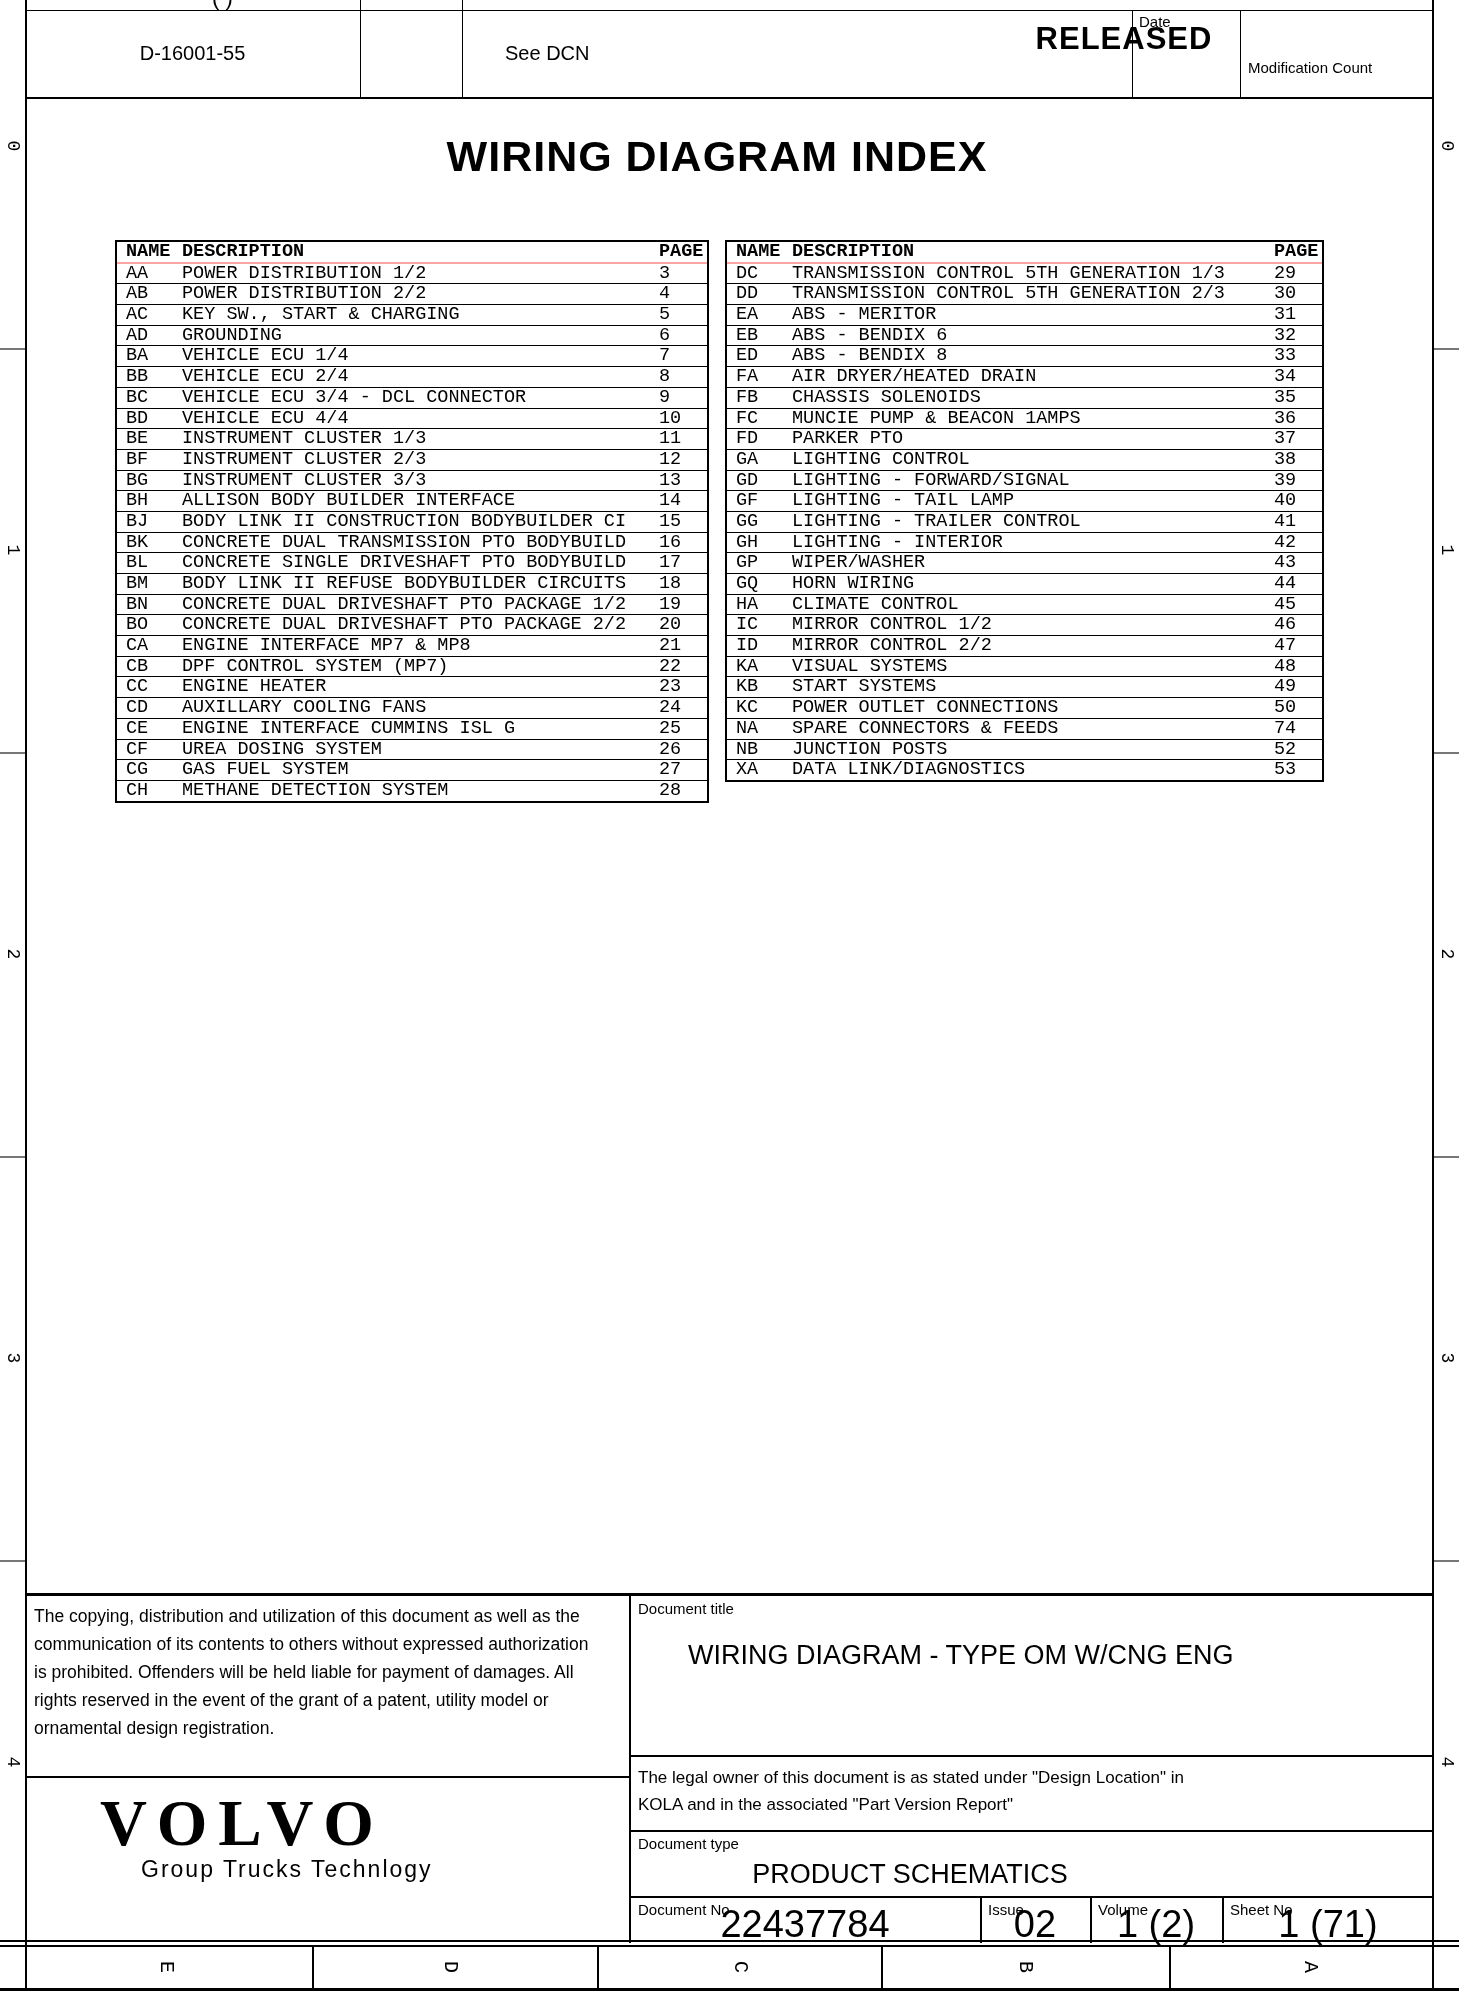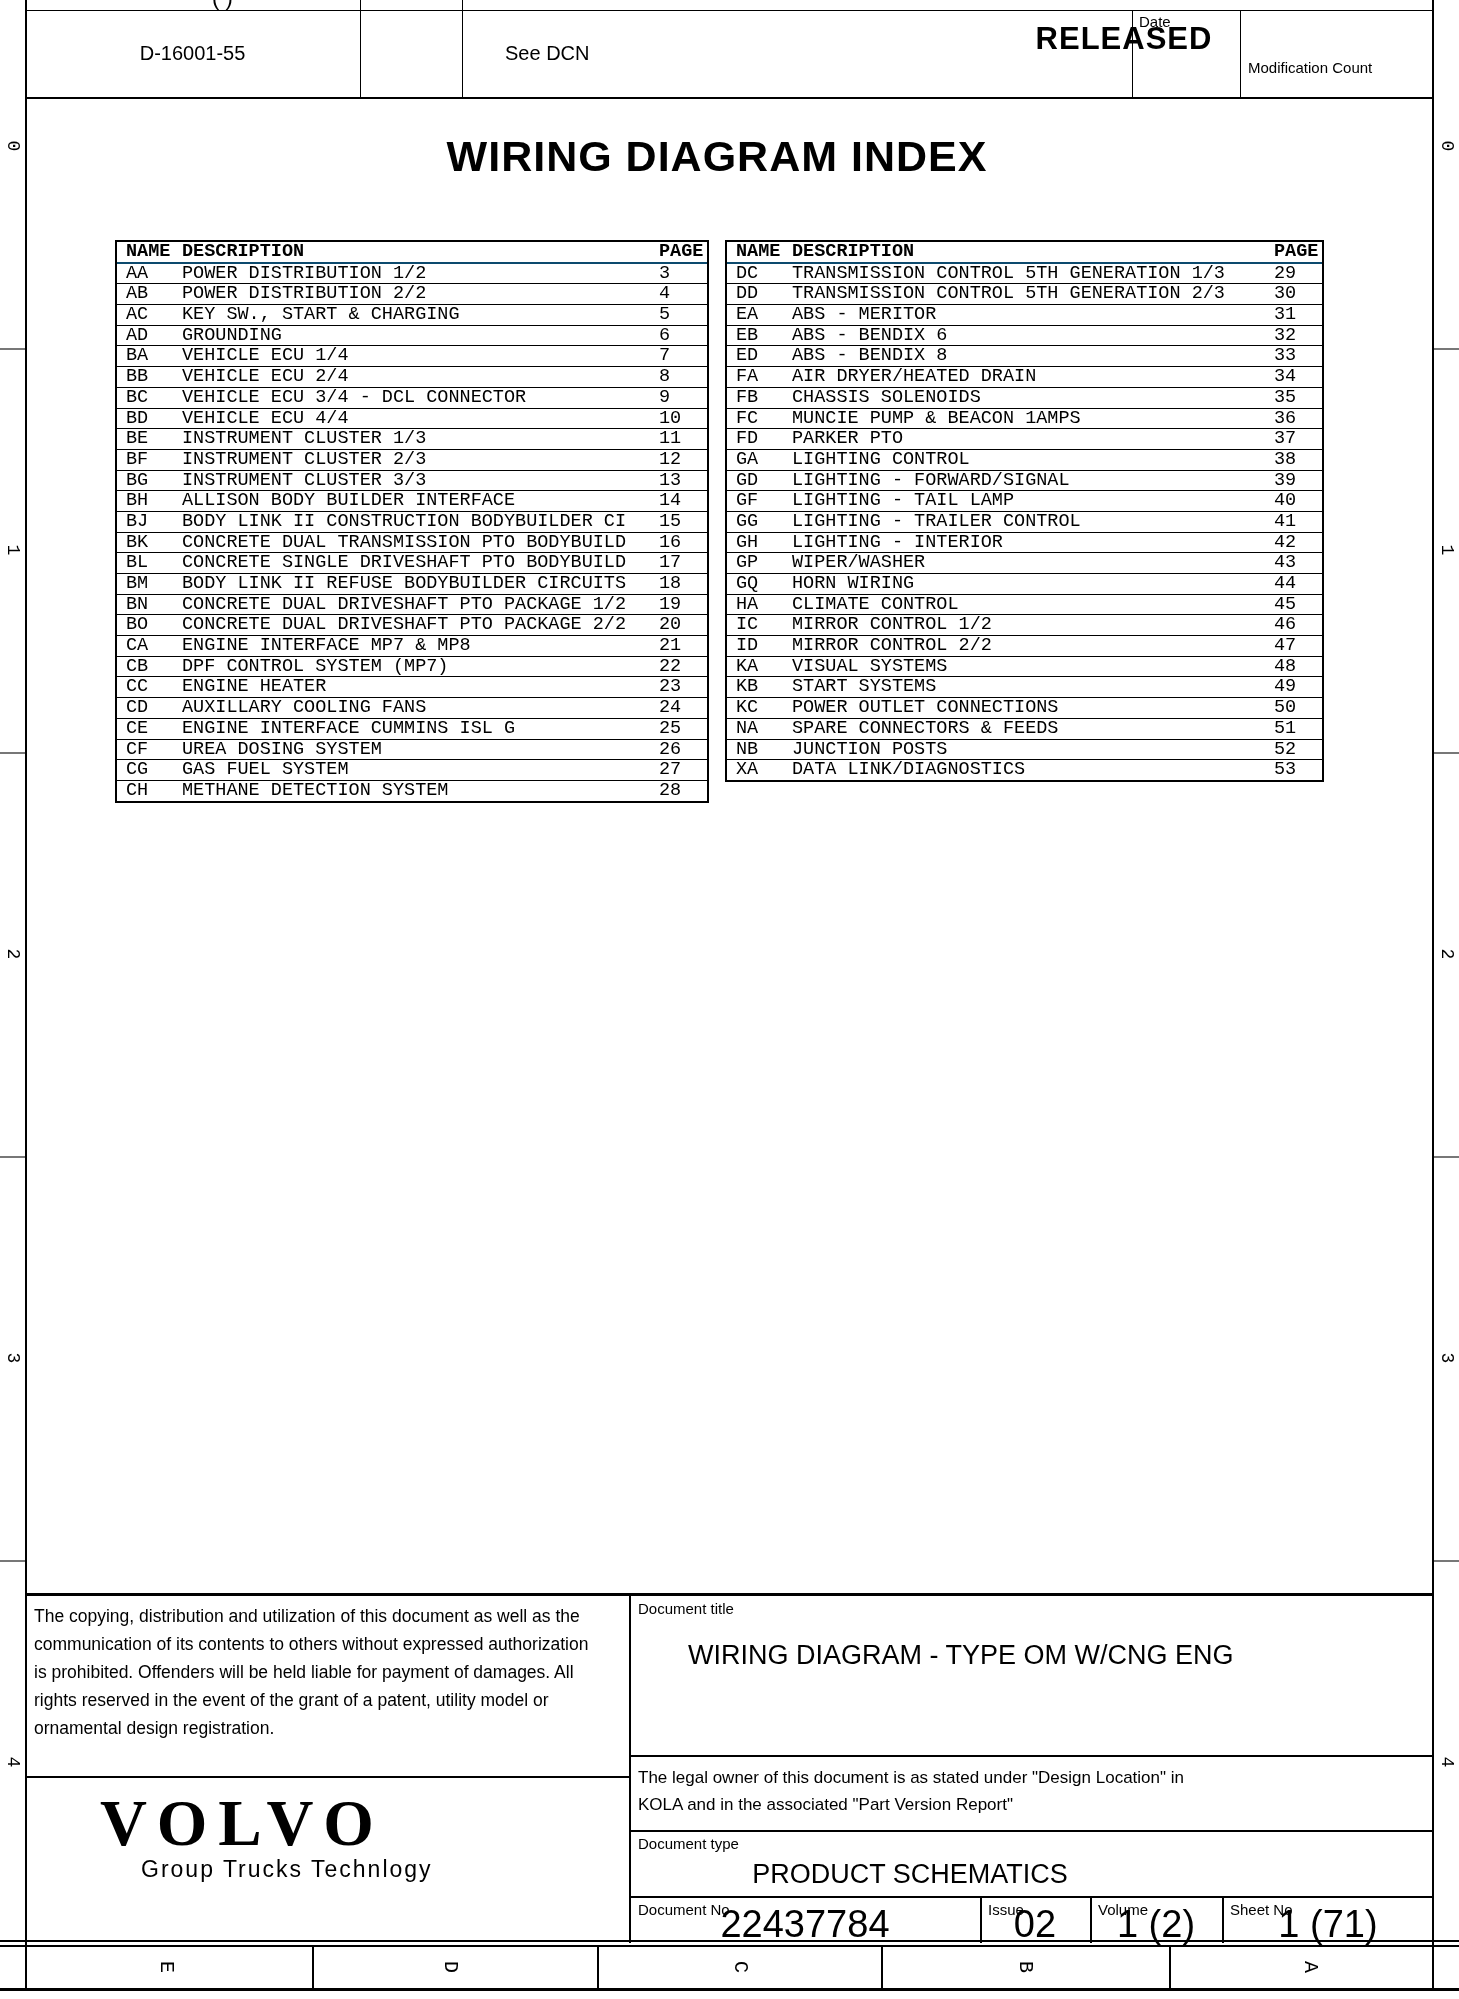--- a/index.html
+++ b/index.html
@@ -10,21 +10,21 @@
   .gline{position:absolute;background:#777;}
   .ctr{display:flex;align-items:center;justify-content:center;}
   .lbl{font-size:15px;}
   .mono{font-family:"Liberation Mono",monospace;}
   .rot90{transform:rotate(90deg);}
   
   .idx-table{position:absolute;border:2px solid #000;background:#fff;
              font-family:"Liberation Mono",monospace;font-size:18.5px;line-height:19.7px;}
   .t-row{display:flex;height:19.7px;border-bottom:1px solid #000;white-space:nowrap;overflow:hidden;}
   .t-row:last-child{border-bottom:none;}
-  .t-head{font-weight:bold;border-bottom:2px solid #0c4a6e;align-items:center;}
+  .t-head{font-weight:bold;border-bottom:2px solid #fca5a5;align-items:center;}
   .c-name{width:56px;padding-left:9px;flex:none;}
   .c-desc{flex:1;overflow:hidden;}
   .c-page{width:48px;flex:none;}
   
   .clip{overflow:hidden;}
   .stamp{font-weight:bold;font-size:31px;letter-spacing:1px;}
   .pre{white-space:pre-line;}
   .bigval{font-size:38px;}
   .volvo{font-family:"Liberation Serif",serif;font-weight:bold;font-size:65px;letter-spacing:11px;}
   .volvo-sub{font-size:23px;letter-spacing:2px;margin-left:41px;}
@@ -332,21 +332,21 @@
           <span class="c-page">49</span>
         </div>
         <div class="t-row">
           <span class="c-name">KC</span>
           <span class="c-desc">POWER OUTLET CONNECTIONS</span>
           <span class="c-page">50</span>
         </div>
         <div class="t-row">
           <span class="c-name">NA</span>
           <span class="c-desc">SPARE CONNECTORS &amp; FEEDS</span>
-          <span class="c-page">51</span>
+          <span class="c-page">74</span>
         </div>
         <div class="t-row">
           <span class="c-name">NB</span>
           <span class="c-desc">JUNCTION POSTS</span>
           <span class="c-page">52</span>
         </div>
         <div class="t-row">
           <span class="c-name">XA</span>
           <span class="c-desc">DATA LINK/DIAGNOSTICS</span>
           <span class="c-page">53</span>

